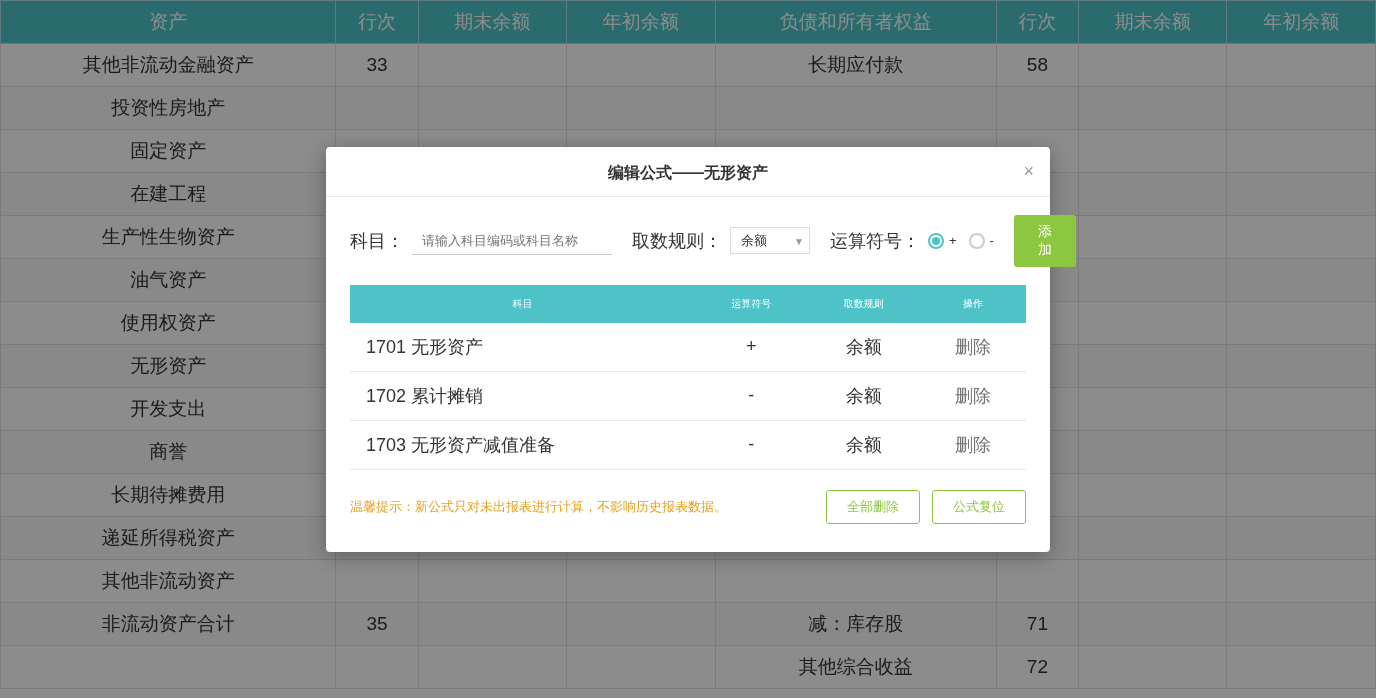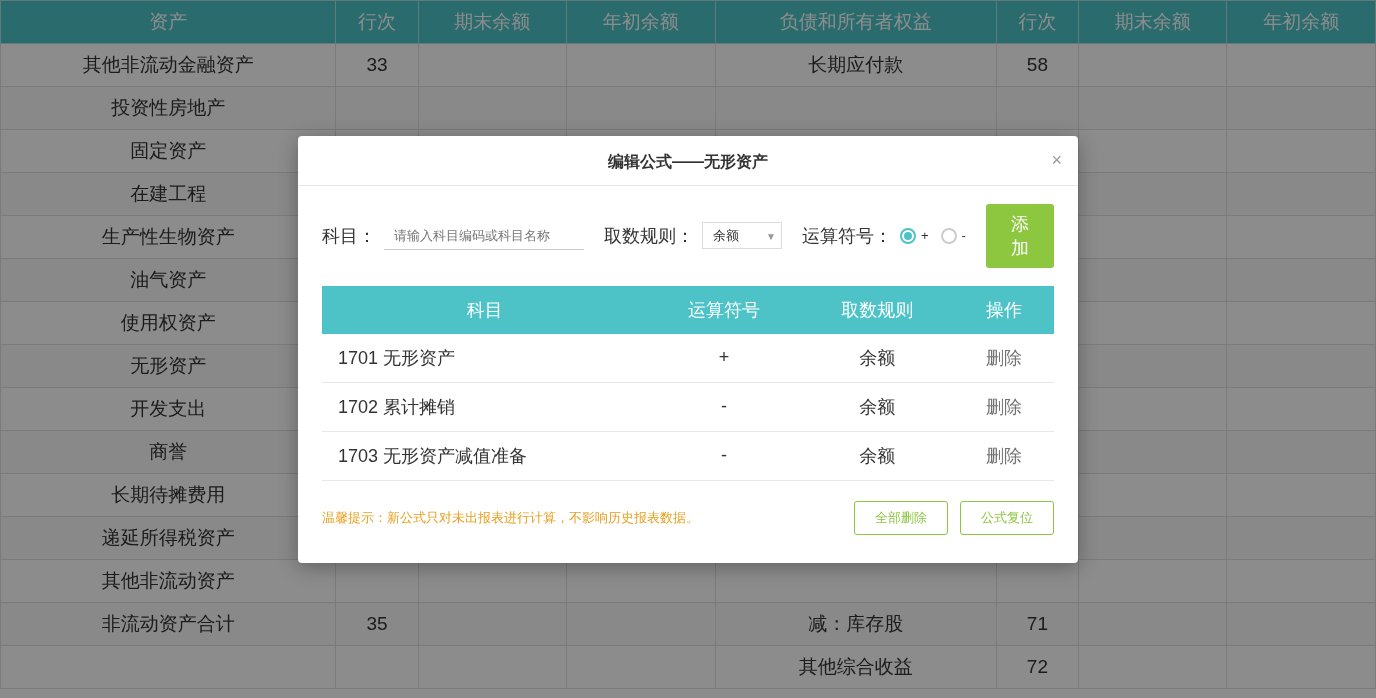--- a/index.html
+++ b/index.html
@@ -55,21 +55,21 @@
       background: rgba(0,0,0,0.45);
       display: flex;
       align-items: center;
       justify-content: center;
       z-index: 10;
     }
 
     
     .modal {
       background: #fff;
-      width: 780px;
+      width: 724px;
       border-radius: 4px;
       box-shadow: 0 4px 20px rgba(0,0,0,0.3);
       position: relative;
       padding-bottom: 24px;
     }
 
     .modal-header {
       padding: 16px 20px 12px;
       text-align: center;
       font-size: 16px;
@@ -190,21 +190,21 @@
       font-size: 13px;
       color: #333;
     }
 
     
     .btn-add {
       background: #8dc63f;
       color: #fff;
       border: none;
       padding: 8px 24px;
-      font-size: 18px;
+      font-size: 14px;
       border-radius: 3px;
       cursor: pointer;
       margin-left: auto;
     }
 
     
     .data-table-wrap {
       margin: 0 24px;
     }
 
@@ -212,21 +212,21 @@
       width: 100%;
       border-collapse: collapse;
     }
 
     .data-table thead tr th {
       background: #4dc3c8;
       color: #fff;
       padding: 12px 16px;
       text-align: center;
       font-weight: normal;
-      font-size: 18px;
+      font-size: 10px;
     }
 
     .data-table tbody tr td {
       padding: 12px 16px;
       border-bottom: 1px solid #e8e8e8;
       text-align: center;
       color: #333;
       font-size: 18px;
     }
 

